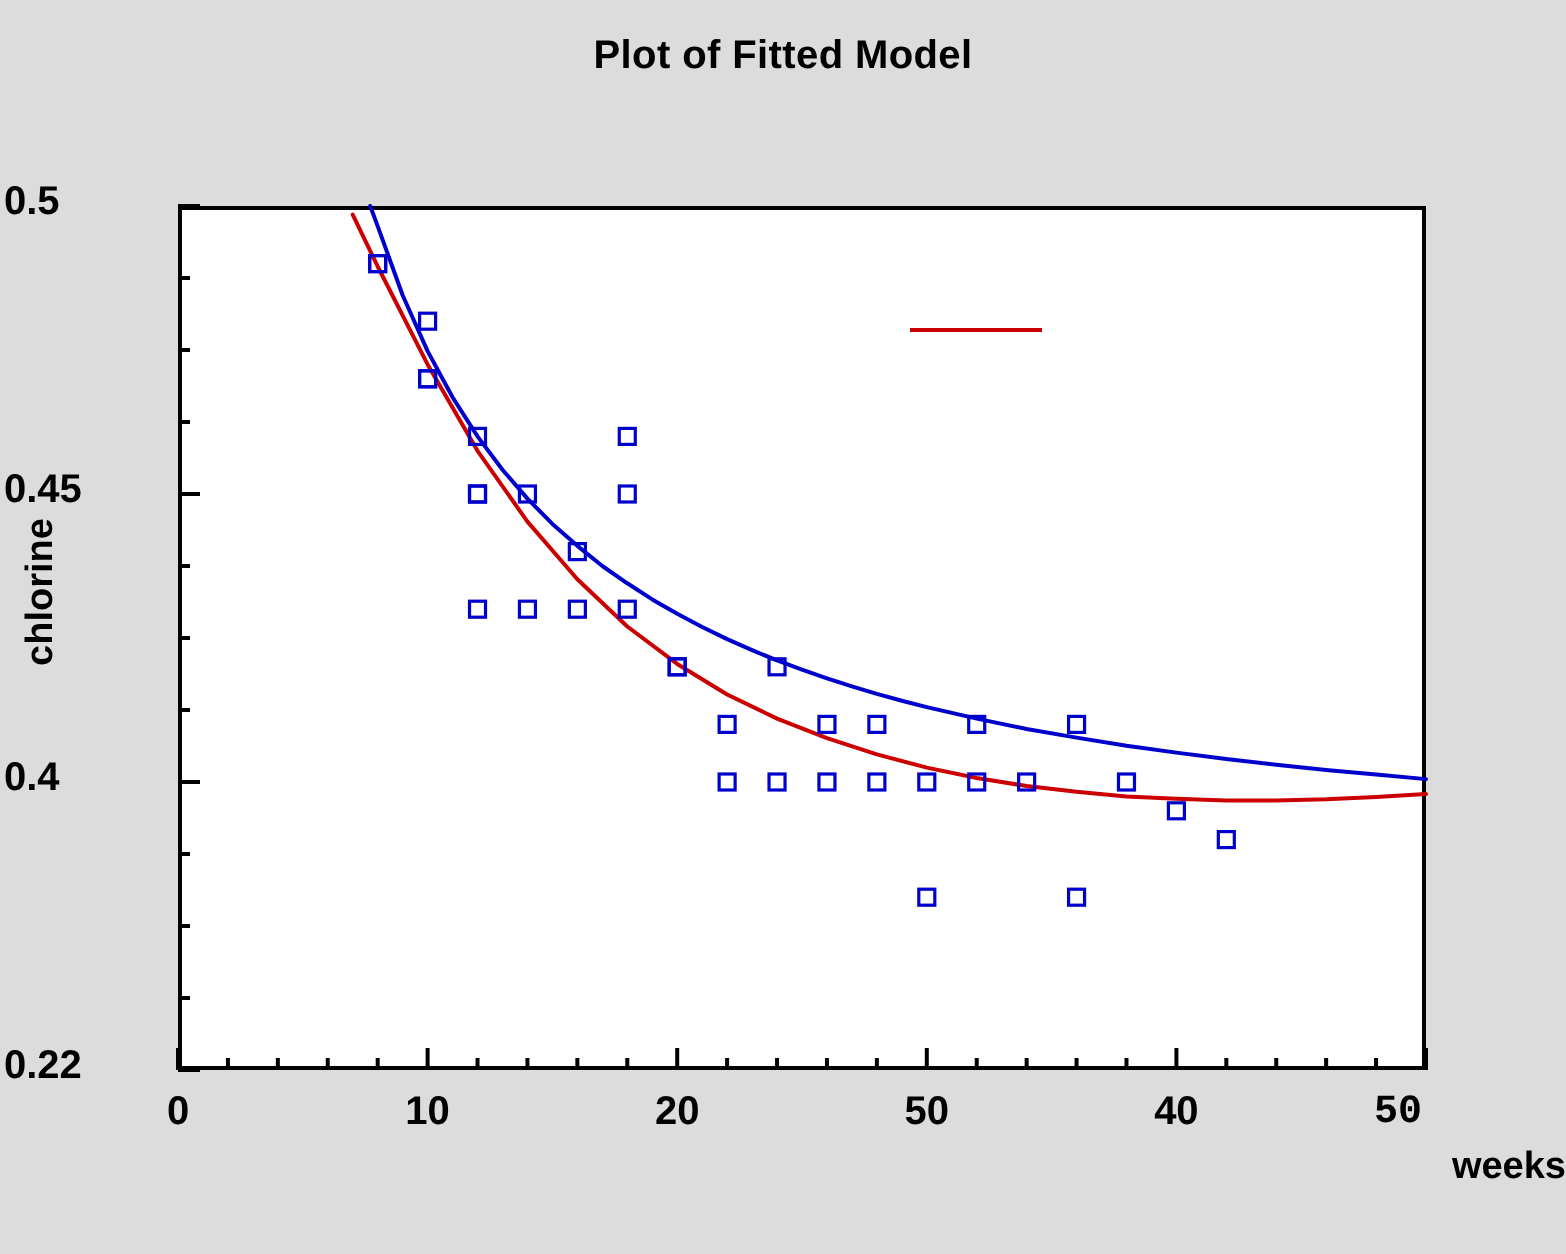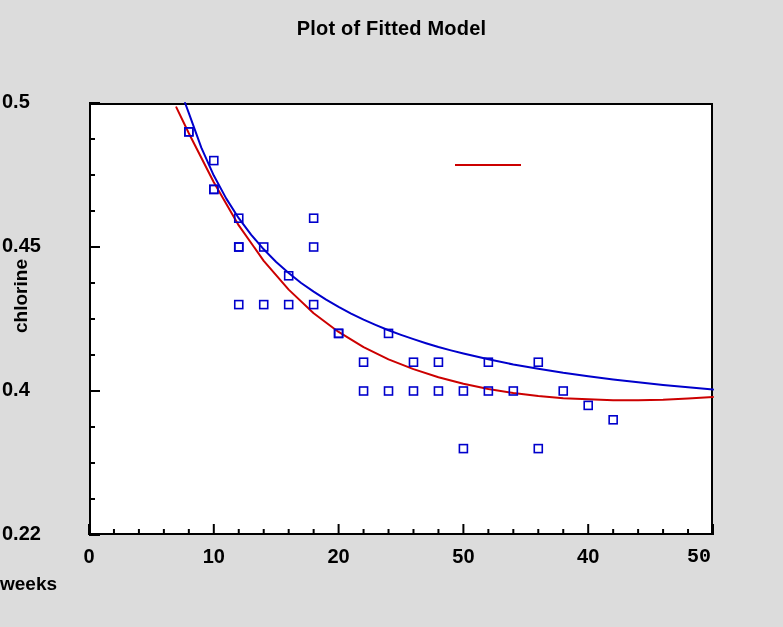--- a/index.html
+++ b/index.html
@@ -65,21 +65,21 @@
     font-weight: bold;
     color: #000;
     width: 60px;
     top: 545px;
   }
   .axis-label-x {
     position: absolute;
     left: 0;
     top: 573px;
     width: 783px;
-    text-align: left;
+    text-align: right;
     font-size: 19px;
     font-weight: bold;
     color: #000;
   }
   .axis-label-y {
     position: absolute;
     left: -39px;
     top: 285px;
     width: 120px;
     text-align: center;

